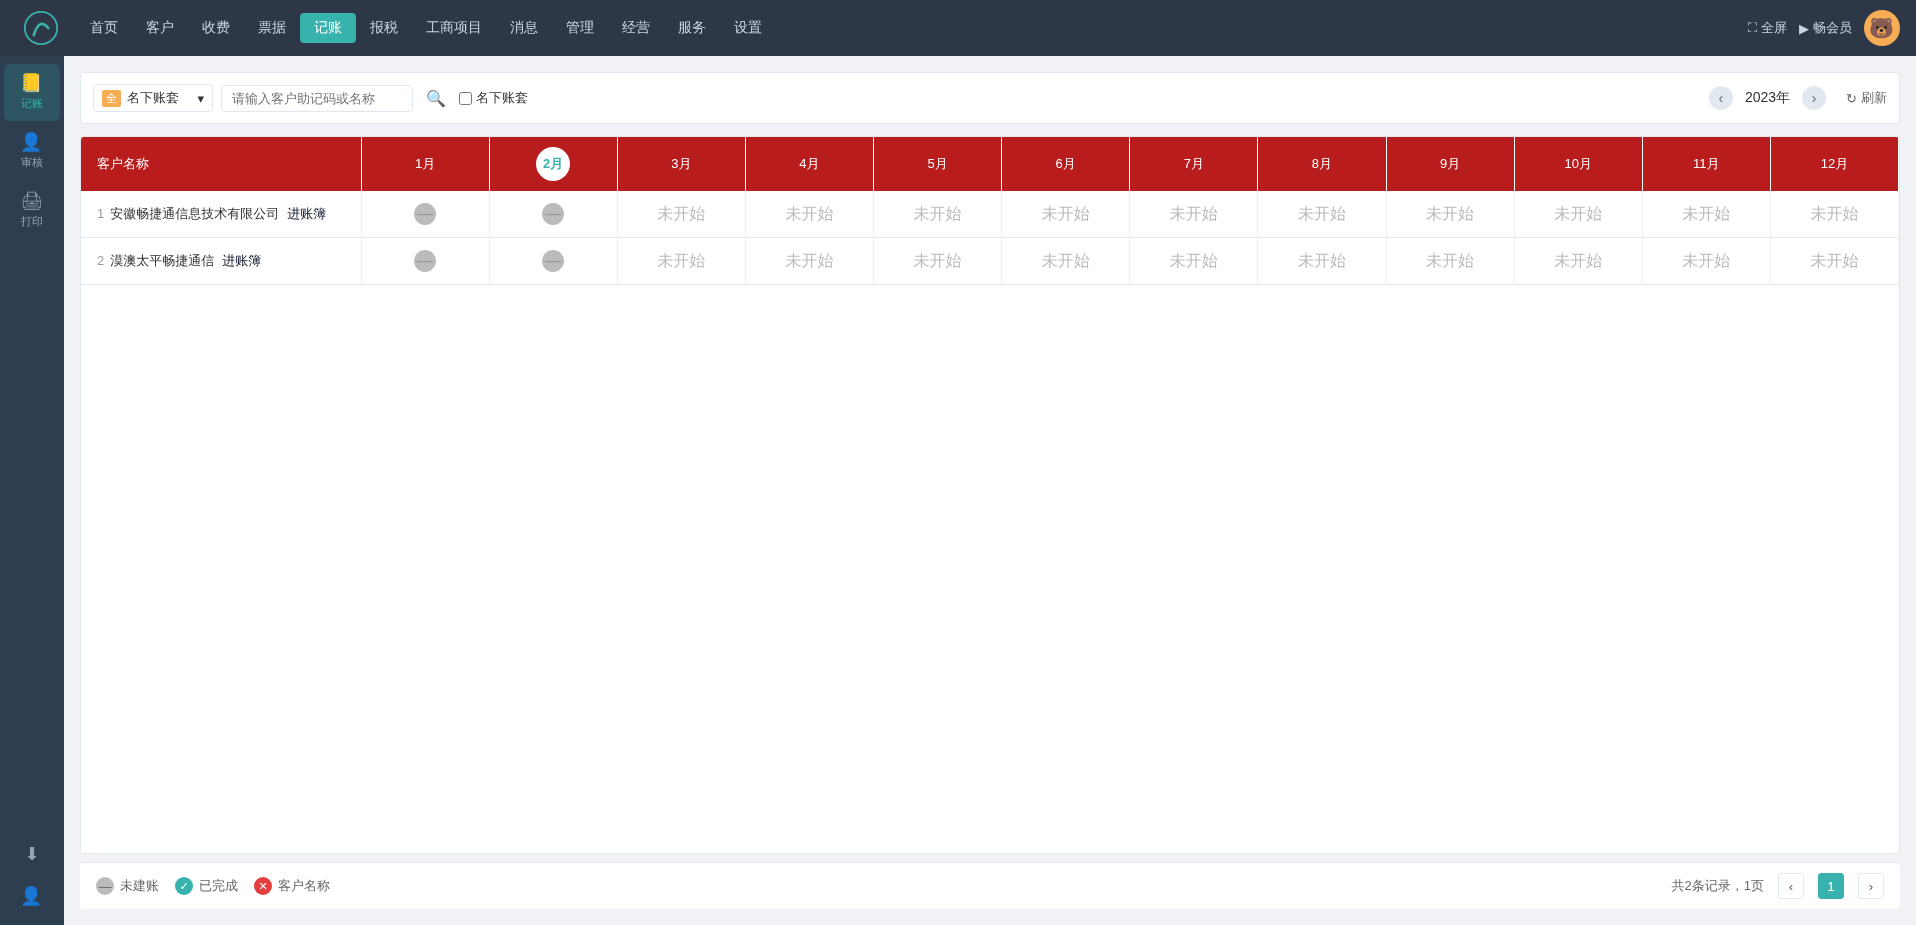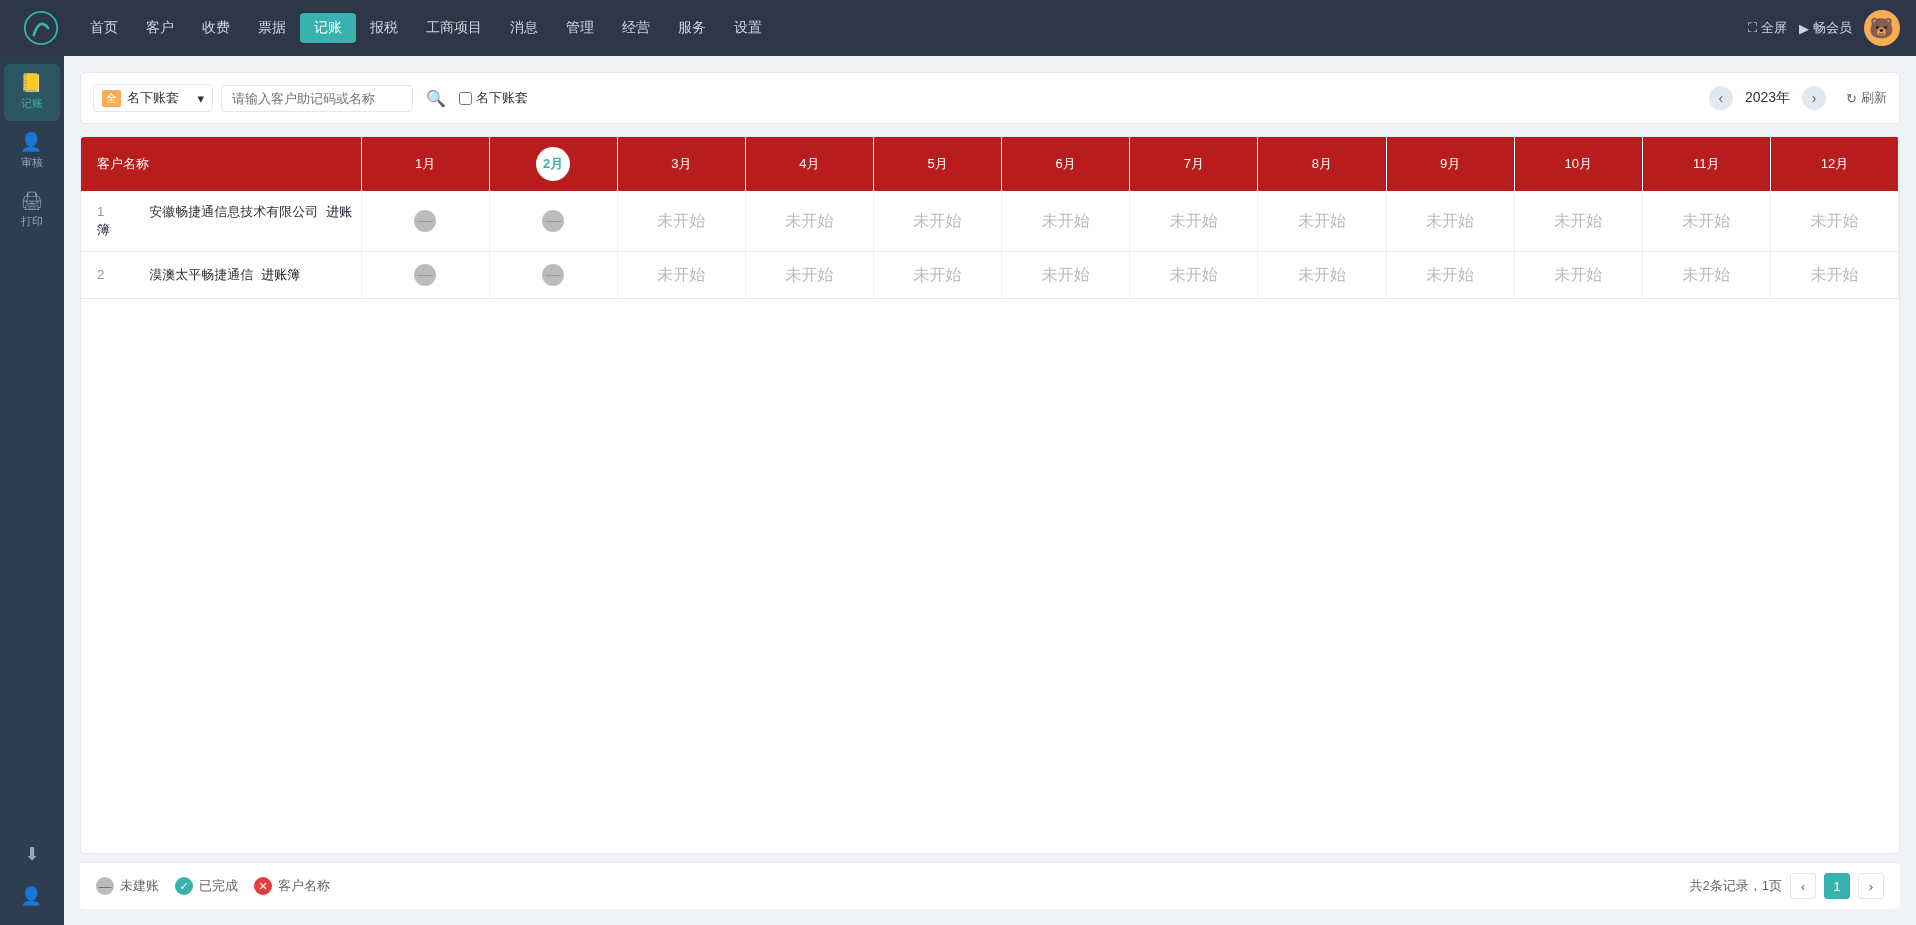--- a/index.html
+++ b/index.html
@@ -278,21 +278,20 @@
       text-align: left;
       padding-left: 16px;
     }
     .row-number {
       color: #999;
       margin-right: 6px;
     }
     .client-name {
       color: #333;
       font-weight: 400;
-      margin-left: 39px;
     }
     .enter-link {
       color: #0f172a;
       cursor: pointer;
       text-decoration: none;
       margin-left: 8px;
     }
     .status-dot {
       width: 22px;
       height: 22px;
@@ -335,21 +334,21 @@
       justify-content: center;
     }
     .legend-dot.gray { background: #bbb; }
     .legend-dot.teal { background: #38b2ac; }
     .legend-dot.red { background: #e53e3e; }
     .legend-dot.check { color: #fff; font-size: 11px; }
     .legend-dot.cross { color: #fff; font-size: 11px; }
     .pagination {
       display: flex;
       align-items: center;
-      gap: 8px;
+      gap: 14px;
       margin-left: auto;
       font-size: 13px;
       color: #666;
     }
     .page-btn {
       width: 26px;
       height: 26px;
       border: 1px solid #e2e8f0;
       background: #fff;
       border-radius: 3px;

